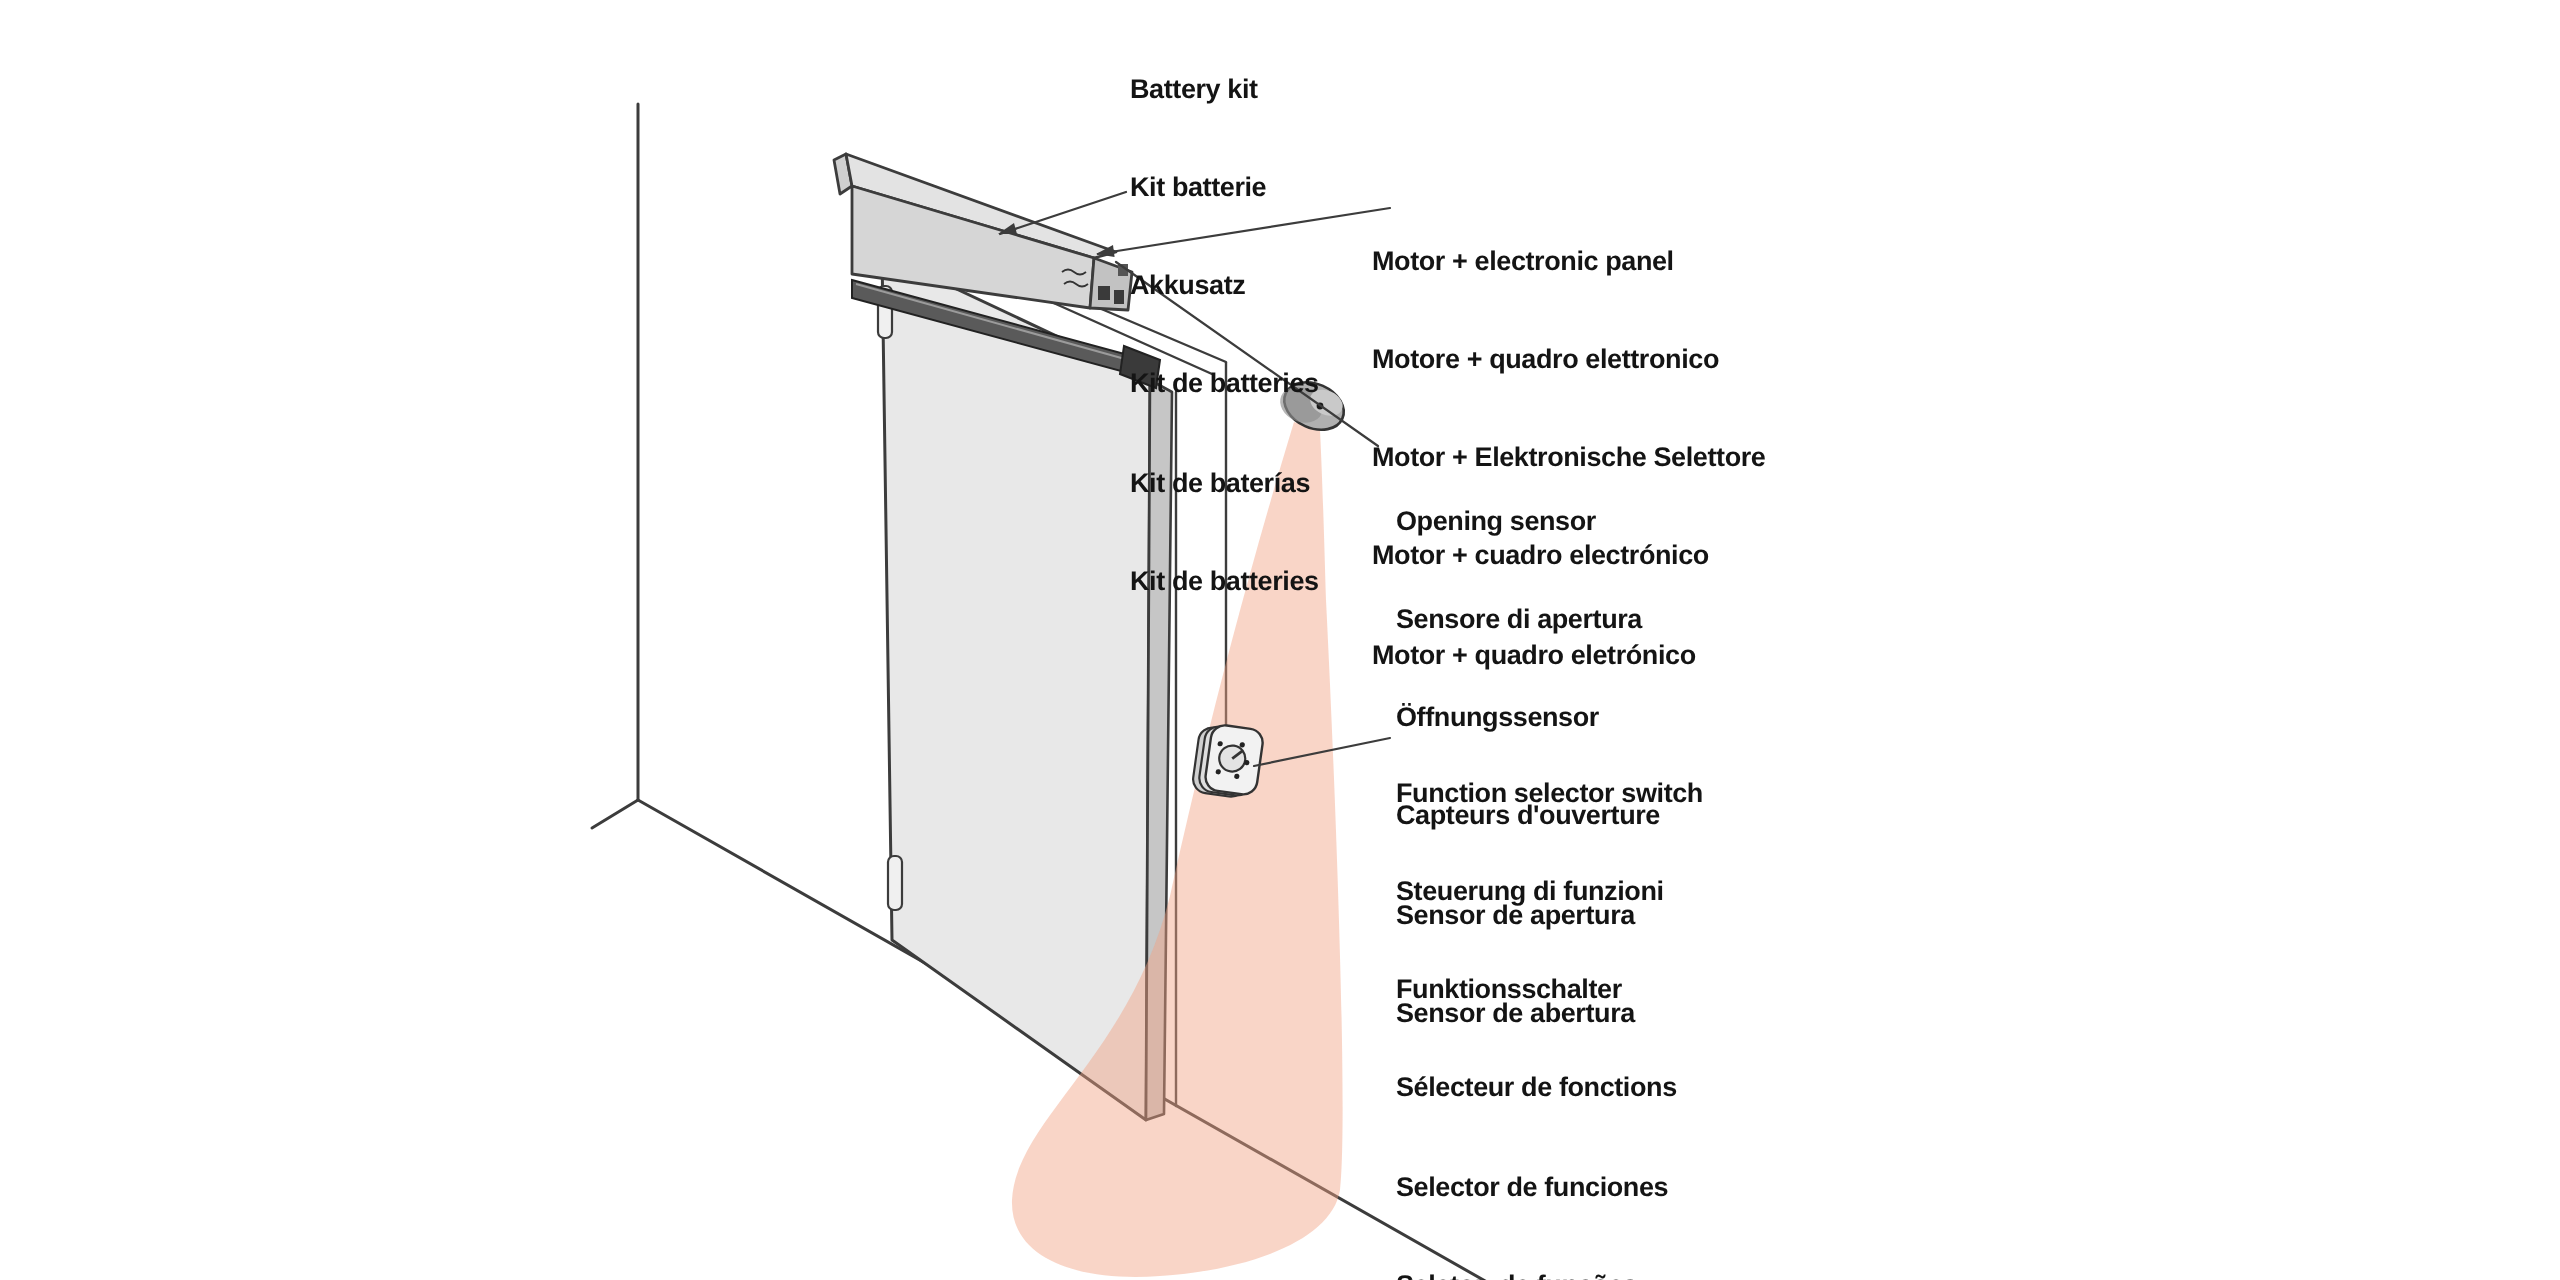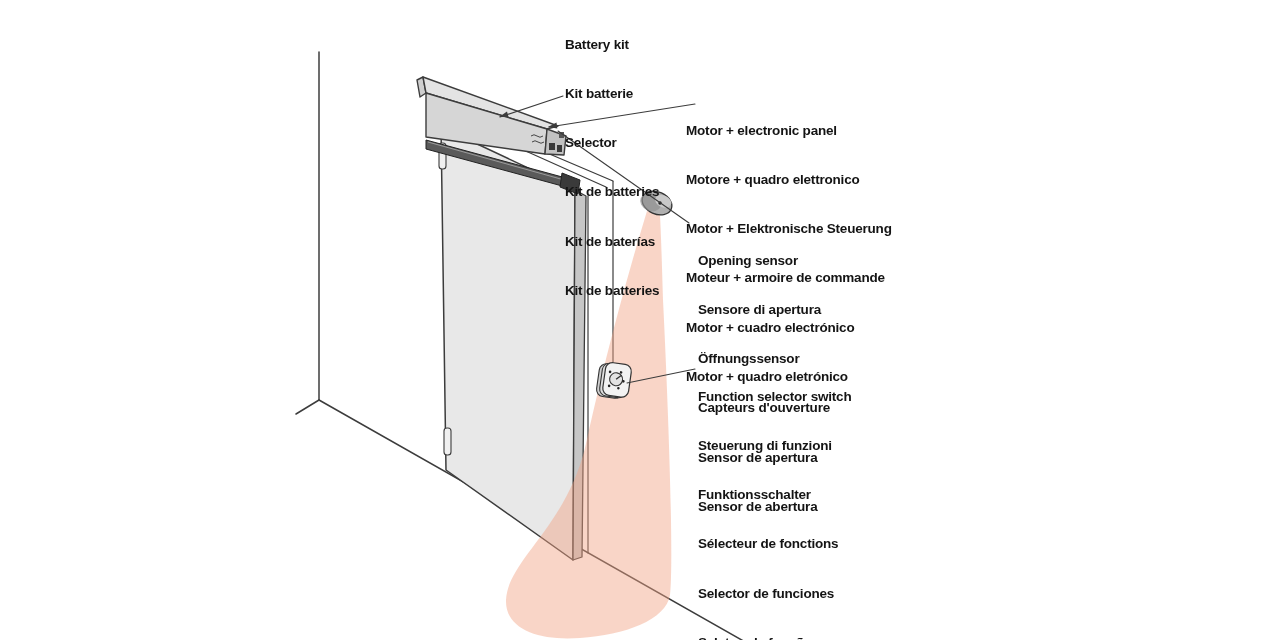--- a/index.html
+++ b/index.html
@@ -112,31 +112,30 @@
     </g>
     <g fill="#3c3c3c" stroke="none">
       <polygon points="499,117 507,111.5 508.5,117"></polygon>
       <polygon points="548,127 556.5,122.5 557.3,128.5"></polygon>
     </g>
   </svg>
 
   <div class="label-block" id="lbl-battery">
     <span class="label-line">Battery kit</span>
     <span class="label-line">Kit batterie</span>
-    <span class="label-line">Selector</span>
+    <span class="label-line">Akkusatz</span>
     <span class="label-line">Kit de batteries</span>
     <span class="label-line">Kit de baterías</span>
     <span class="label-line">Kit de batteries</span>
   </div>
 
   <div class="label-block" id="lbl-motor">
     <span class="label-line">Motor + electronic panel</span>
     <span class="label-line">Motore + quadro elettronico</span>
-    <span class="label-line">Motor + Elektronische Steuerung</span>
-    <span class="label-line">Moteur + armoire de commande</span>
+    <span class="label-line">Motor + Elektronische Selettore</span>
     <span class="label-line">Motor + cuadro electrónico</span>
     <span class="label-line">Motor + quadro eletrónico</span>
   </div>
 
   <div class="label-block" id="lbl-sensor">
     <span class="label-line">Opening sensor</span>
     <span class="label-line">Sensore di apertura</span>
     <span class="label-line">Öffnungssensor</span>
     <span class="label-line">Capteurs d'ouverture</span>
     <span class="label-line">Sensor de apertura</span>

